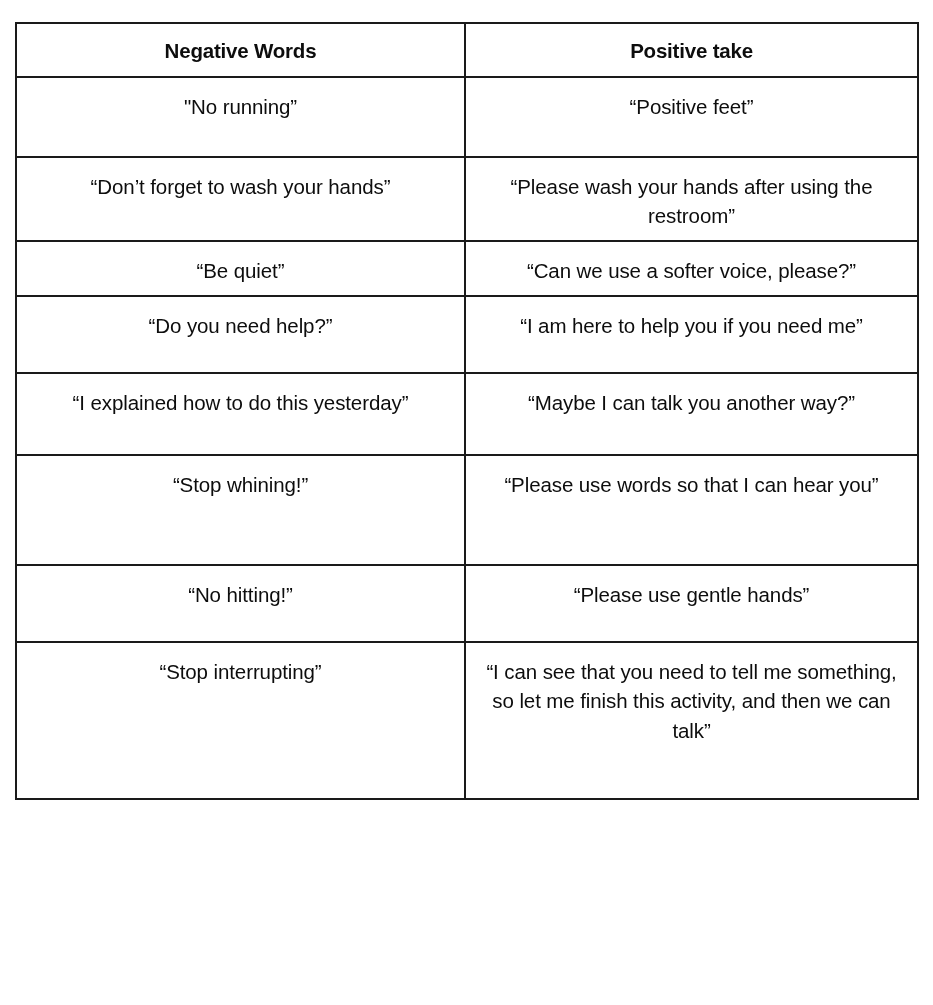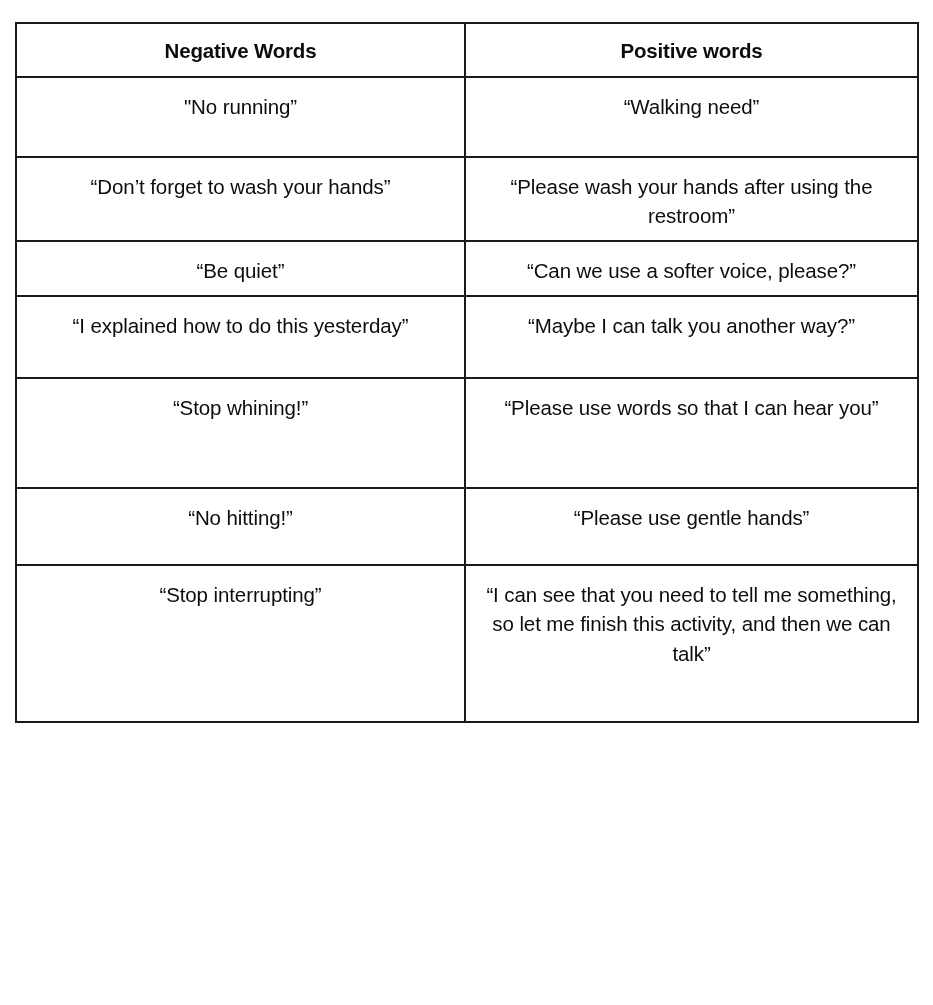--- a/index.html
+++ b/index.html
@@ -85,46 +85,54 @@
 <div class="page">
   <div class="table-wrap">
     <table class="comparison-table">
       <colgroup>
         <col class="col-negative">
         <col class="col-positive">
       </colgroup>
       <thead>
         <tr>
           <th>Negative Words</th>
-          <th>Positive words</th>
+          <th>Positive take</th>
         </tr>
       </thead>
       <tbody id="table-body">
           <tr data-row-h="80">
             <td>
               <span class="cell-text">"No running”</span>
             </td>
             <td>
-              <span class="cell-text">“Walking need”</span>
+              <span class="cell-text">“Positive feet”</span>
             </td>
           </tr>
           <tr data-row-h="80b">
             <td>
               <span class="cell-text">“Don’t forget to wash your hands”</span>
             </td>
             <td>
               <span class="cell-text">“Please wash your hands after using the restroom”</span>
             </td>
           </tr>
           <tr data-row-h="53">
             <td>
               <span class="cell-text">“Be quiet”</span>
             </td>
             <td>
               <span class="cell-text">“Can we use a softer voice, please?”</span>
+            </td>
+          </tr>
+          <tr data-row-h="77">
+            <td>
+              <span class="cell-text">“Do you need help?”</span>
+            </td>
+            <td>
+              <span class="cell-text">“I am here to help you if you need me”</span>
             </td>
           </tr>
           <tr data-row-h="82">
             <td>
               <span class="cell-text">“I explained how to do this yesterday”</span>
             </td>
             <td>
               <span class="cell-text">“Maybe I can talk you another way?”</span>
             </td>
           </tr>

